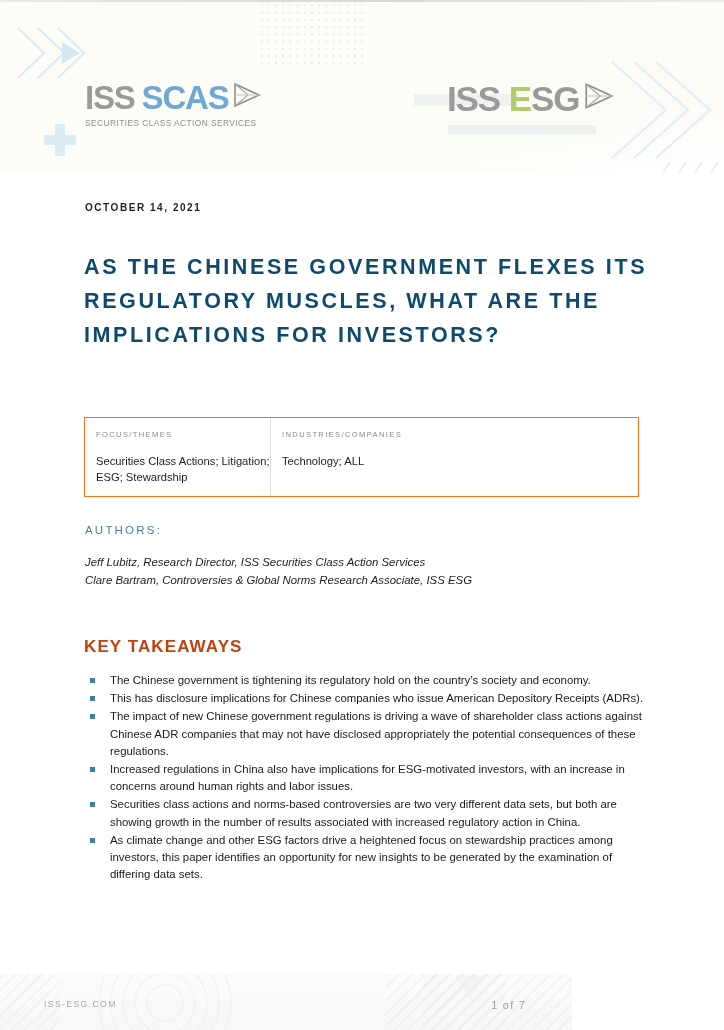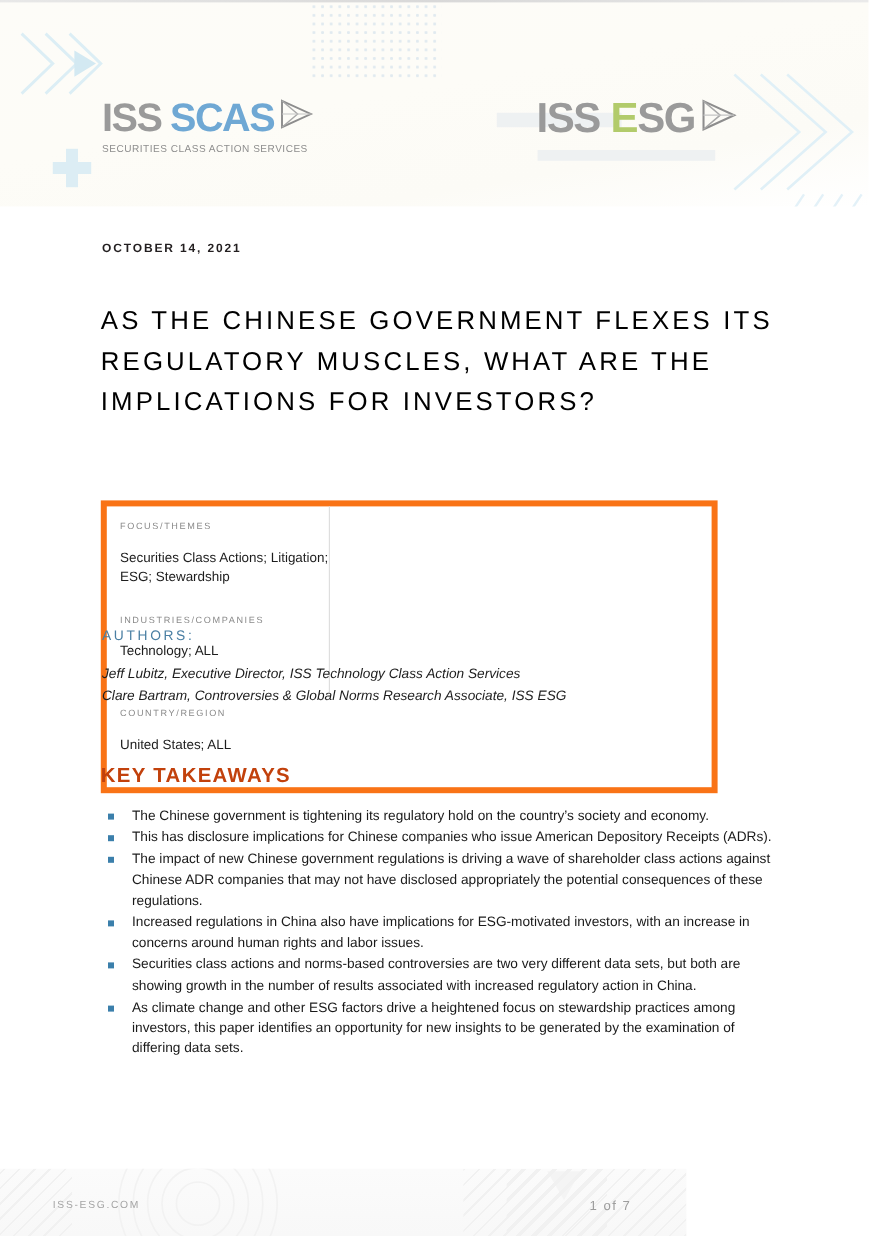--- a/index.html
+++ b/index.html
@@ -141,35 +141,34 @@
     font-weight: bold;
     letter-spacing: 1.55px;
     color: #231f20;
   }
 
   .doc-title {
     position: absolute;
     top: 78px; left: 84px;
     width: 570px;
     font-size: 21.5px;
-    font-weight: normal;
+    font-weight: bold;
     letter-spacing: 2.6px;
     line-height: 34px;
-    color: #000000;
+    color: #0c4a6e;
   }
 
   
   .meta-table {
     position: absolute;
     top: 245px; left: 84px;
-    width: 514px;
+    width: 555px;
     display: flex;
-    border: 5px solid #f97316;
+    border: 1px solid #f97316;
     background: #fff;
-    flex-direction: column;
   }
   .meta-cell {
     flex: 0 0 auto;
     padding: 12px 0 0 11px;
     border-right: 1px solid #dedede;
     min-height: 78px;
   }
   .meta-cell:last-child { border-right: none; }
   .mc-1 { width: 186px; }
   .mc-2 { width: 186px; }
@@ -353,29 +352,25 @@
 
     <div class="meta-table">
       <div class="meta-cell mc-1">
         <div class="meta-label">FOCUS/THEMES</div>
         <div class="meta-value">Securities Class Actions; Litigation; ESG; Stewardship</div>
       </div>
       <div class="meta-cell mc-2">
         <div class="meta-label">INDUSTRIES/COMPANIES</div>
         <div class="meta-value">Technology; ALL</div>
       </div>
-      <div class="meta-cell mc-3">
-        <div class="meta-label">COUNTRY/REGION</div>
-        <div class="meta-value">United States; ALL</div>
-      </div>
     </div>
 
     <div class="authors-head">AUTHORS:</div>
     <div class="authors-list">
-      <div>Jeff Lubitz, Executive Director, ISS Technology Class Action Services</div>
+      <div>Jeff Lubitz, Research Director, ISS Securities Class Action Services</div>
       <div>Clare Bartram, Controversies &amp; Global Norms Research Associate, ISS ESG</div>
     </div>
 
     <div class="kt-head">KEY TAKEAWAYS</div>
     <ul class="kt-list">
       <li class="kt-item">The Chinese government is tightening its regulatory hold on the country’s society and economy.</li>
       <li class="kt-item">This has disclosure implications for Chinese companies who issue American Depository Receipts (ADRs).</li>
       <li class="kt-item">The impact of new Chinese government regulations is driving a wave of shareholder class actions against Chinese ADR companies that may not have disclosed appropriately the potential consequences of these regulations.</li>
       <li class="kt-item">Increased regulations in China also have implications for ESG-motivated investors, with an increase in concerns around human rights and labor issues.</li>
       <li class="kt-item">Securities class actions and norms-based controversies are two very different data sets, but both are showing growth in the number of results associated with increased regulatory action in China.</li>

